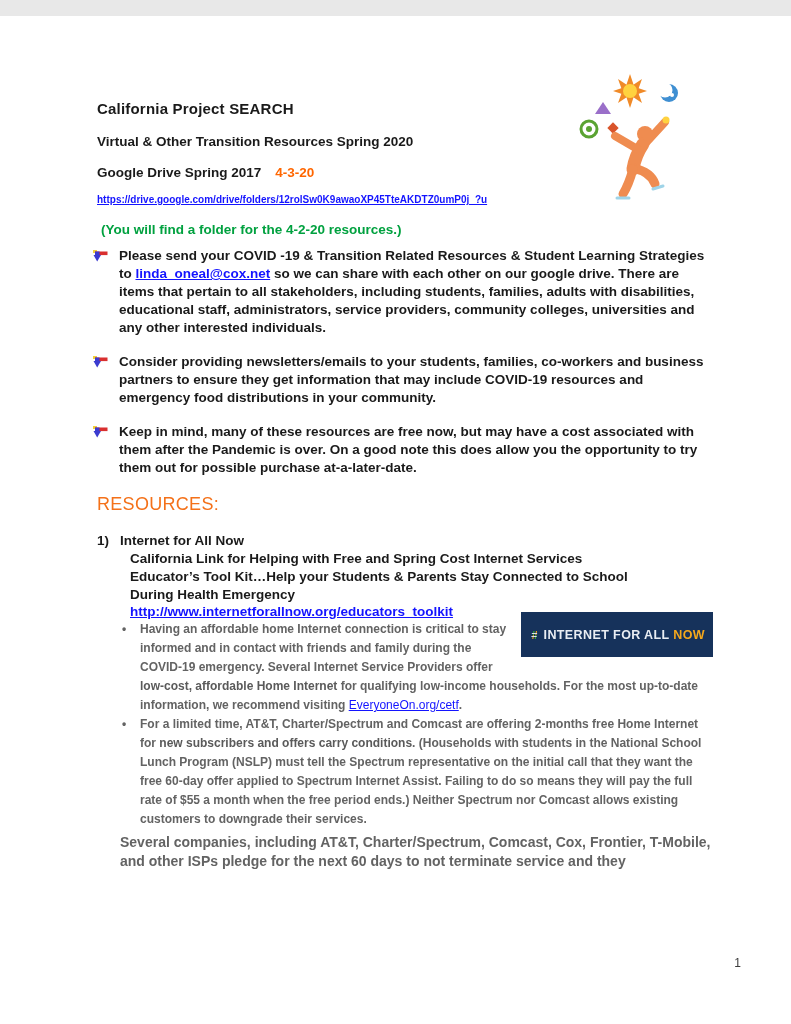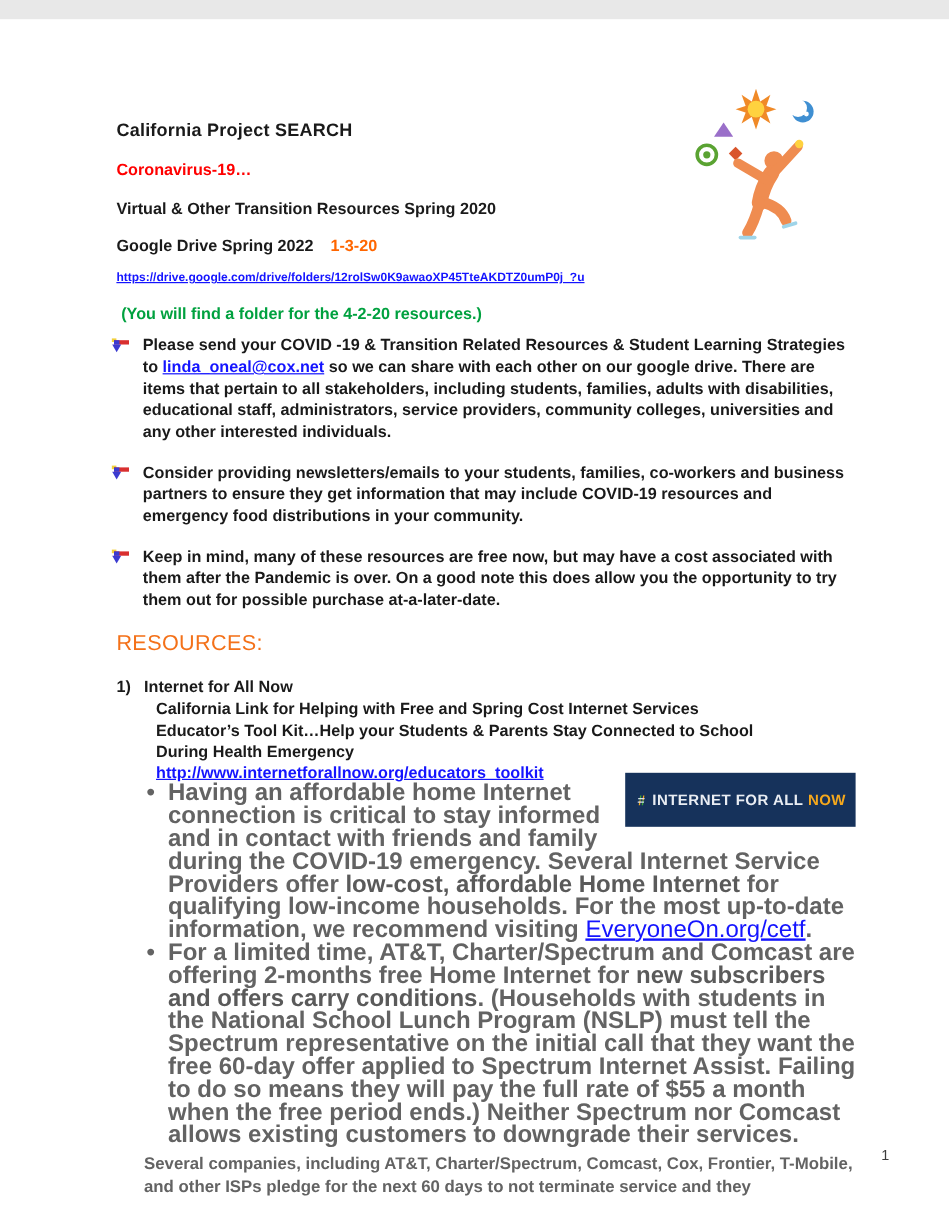--- a/index.html
+++ b/index.html
@@ -46,21 +46,21 @@
 
   
   .ifan-logo { float:right; width:192px; height:45px; background:#16325b; margin:8px 0 6px 12px;
                display:flex; align-items:center; padding:0 8px 0 10px; }
   .ifan-text { color:#e9edf3; font-size:12.5px; letter-spacing:.4px; white-space:nowrap; margin-left:5px; }
   .ifan-now  { color:#f5a81c; font-weight:bold; }
 
   
   .gray-wrap { margin-left:23px; }
   .gray-list { list-style:none; }
-  .gray-list li { position:relative; padding-left:20px; color:#636363; font-size:20px; line-height:19px; }
+  .gray-list li { position:relative; padding-left:20px; color:#636363; font-size:12px; line-height:19px; }
   .gray-list li::before { content:"\2022"; position:absolute; left:2px; top:0; color:#636363; }
   .gray-list b { color:#5a5a5a; }
   .closing-par { margin-left:23px; margin-top:4px; color:#636363; font-size:14px; line-height:19px; }
 
   .page-num { position:absolute; right:50px; top:940px; font-size:12px; color:#3c3c3c; }
 </style>
 </head>
 <body>
 
 <div class="page">
@@ -109,23 +109,22 @@
       <g stroke="#9fd4e8" stroke-width="3" stroke-linecap="round">
         <path d="M44 126 L56 126"></path>
           <path d="M80 117 L90 114"></path>
       </g>
     </svg>
   </div>
 
   <div class="content">
 
     <div class="doc-title">California Project SEARCH</div>
-    <div class="line-red">Coronavirus-19…</div>
     <div class="line-bold">Virtual &amp; Other Transition Resources Spring 2020</div>
-    <div class="line-drive"><span>Google Drive Spring 2022</span><span class="date-orange">1-3-20</span></div>
+    <div class="line-drive"><span>Google Drive Spring 2017</span><span class="date-orange">4-3-20</span></div>
     <a href="#" class="drive-link">https://drive.google.com/drive/folders/12rolSw0K9awaoXP45TteAKDTZ0umP0j_?u</a>
     <div class="green-note">(You will find a folder for the 4-2-20 resources.)</div>
 
     <ul class="arrow-list">
       <li>
         <span class="arrow-ico">
           <svg width="15" height="13" viewBox="0 0 15 13">
             <rect x="0" y="1" width="4" height="3" fill="#f2d03c"></rect>
             <rect x="2" y="2.5" width="12.5" height="3.6" fill="#d92f2f"></rect>
             <rect x="2" y="2.5" width="4.5" height="3.6" fill="#3b3bd0"></rect>

